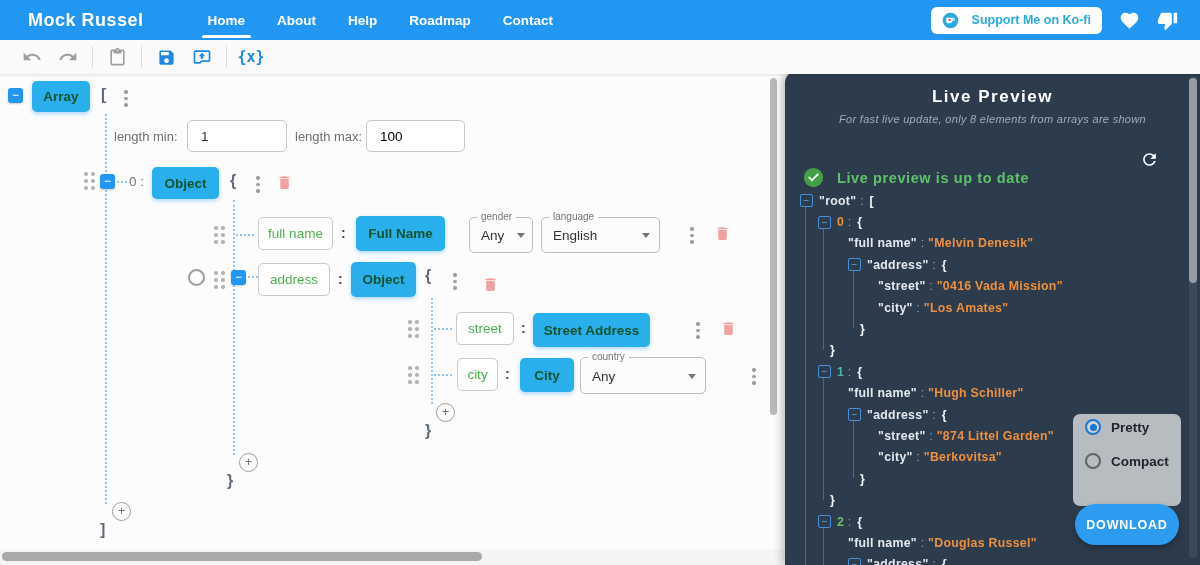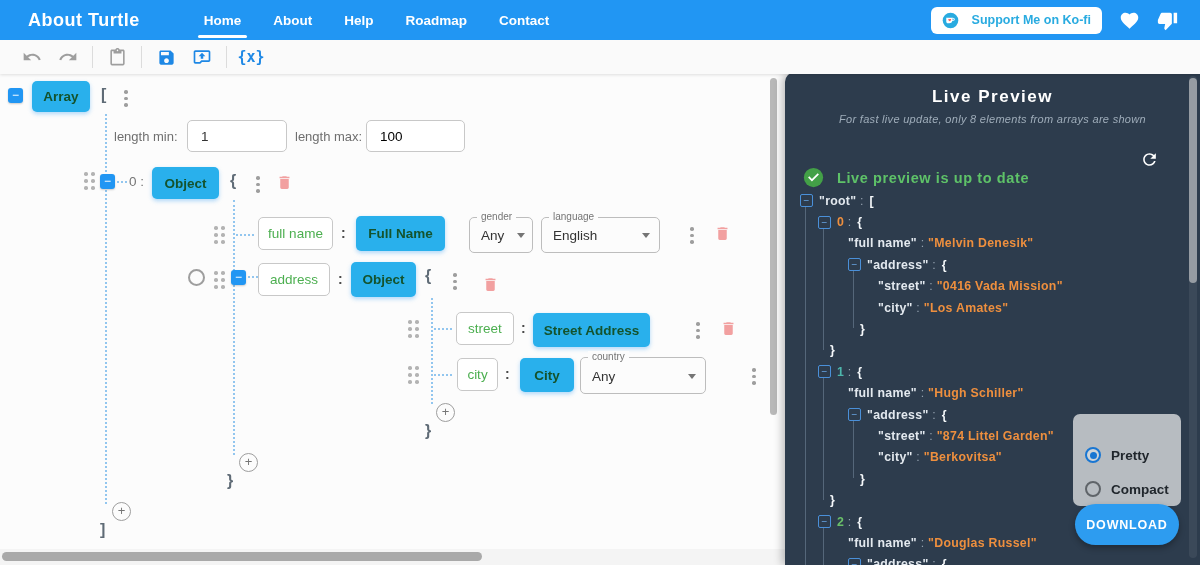--- a/index.html
+++ b/index.html
@@ -67,35 +67,35 @@
   .cbox { display:inline-block; width:13px; height:13px; border:1px solid #4a90d9; border-radius:2px; color:#6aa9e9; font-size:10px; line-height:11px; text-align:center; margin-right:6px; flex:none; cursor:pointer; }
   .tkey { color:#e3e9ef; font-weight:600; }
   .tcolon { color:#93a1ae; }
   .tval { color:#ee8f3e; font-weight:600; }
   .tbrace { color:#f7fafc; font-weight:700; margin-left:2px; }
   .tguide { position:absolute; width:0; border-left:1px solid #55677a; z-index:1; }
 
   .pv-scroll-track { position:absolute; right:3px; top:4px; width:8px; height:482px; background:rgba(255,255,255,.07); border-radius:4px; }
   .pv-scroll { position:absolute; right:3px; top:6px; width:8px; height:205px; background:#969ca3; border-radius:4px; }
 
-  .opt-card { position:absolute; left:288px; top:342px; width:108px; height:92px; background:#b7bcc1; border-radius:7px; z-index:5; padding:28px 12px; }
+  .opt-card { position:absolute; left:288px; top:342px; width:108px; height:92px; background:#b7bcc1; border-radius:7px; z-index:5; padding:0 12px; }
   .opt-row { display:flex; align-items:center; gap:10px; height:26px; margin-bottom:8px; cursor:pointer; }
   .radio-on { width:16px; height:16px; border:2px solid #1976d2; border-radius:50%; background:#cfd4d8; position:relative; flex:none; }
   .radio-on::after { content:""; position:absolute; left:2.5px; top:2.5px; width:7px; height:7px; border-radius:50%; background:#1976d2; }
   .radio-off { width:16px; height:16px; border:2px solid #5f6469; border-radius:50%; flex:none; }
   .opt-label { color:#20262c; font-size:13.5px; font-weight:600; }
   .dl-btn { position:absolute; left:290px; top:432px; width:104px; height:41px; background:#2d9cf0; border:none; border-radius:21px; color:#fff; font-family:"Liberation Sans",sans-serif; font-size:12.5px; font-weight:700; letter-spacing:.8px; cursor:pointer; box-shadow:0 3px 6px rgba(0,0,0,.3); z-index:6; }
 </style>
 </head>
 <body>
 
 <div class="app">
 
   <header class="navbar">
-    <div class="brand">About Turtle</div>
+    <div class="brand">Mock Russel</div>
     <nav class="nav-items">
       <div class="nav-item active">Home</div>
       <div class="nav-item">About</div>
       <div class="nav-item">Help</div>
       <div class="nav-item">Roadmap</div>
       <div class="nav-item">Contact</div>
     </nav>
     <div class="nav-right">
       <div class="kofi-btn">
         <span style="display:flex">

